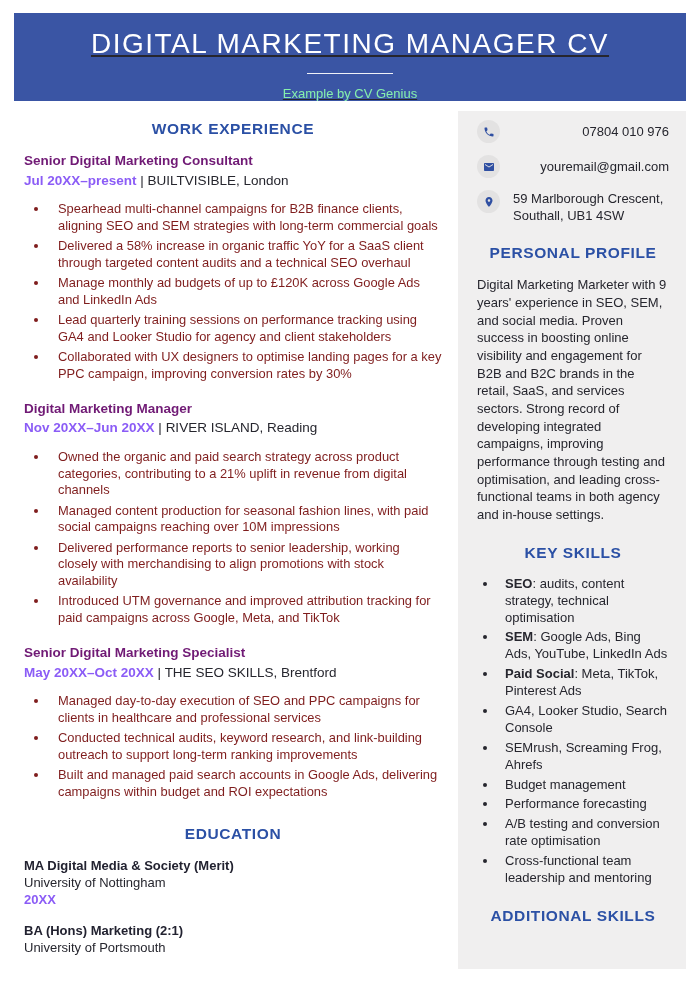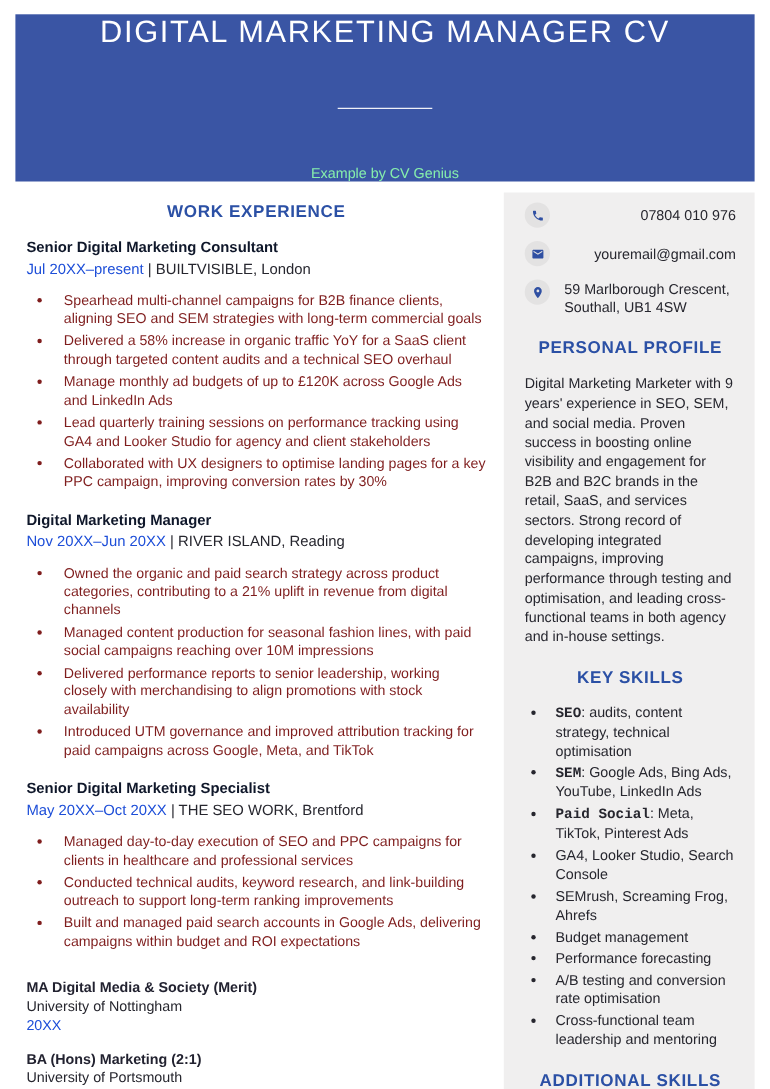--- a/index.html
+++ b/index.html
@@ -9,26 +9,27 @@
     background: #ffffff;
     font-family: "Liberation Sans", sans-serif;
     color: #26262e;
     overflow: hidden;
   }
   .page { width: 700px; height: 990px; position: relative; }
 
   
   .cv-header {
     margin: 13px 14px 0 14px;
-    height: 152px;
+    height: 88px;
     background: #3a55a4;
     display: flex;
     flex-direction: column;
     align-items: center;
-    justify-content: space-between;
+    justify-content: flex-end;
+    text-decoration: underline;
   }
   .cv-title {
     color: #ffffff;
     font-size: 28px;
     font-weight: 400;
     letter-spacing: 1.5px;
     text-align: center;
   }
   .cv-title-underline {
     width: 86px;
@@ -57,23 +58,23 @@
     color: #2b50a5;
     font-size: 15.5px;
     font-weight: 700;
     letter-spacing: 0.6px;
     margin: 0 0 14px 0;
     text-align: center;
   }
 
   
   .job { margin-bottom: 17px; }
-  .job-title { font-size: 13.5px; font-weight: 700; color: #0f172a; line-height: 1.3; }
+  .job-title { font-size: 13.5px; font-weight: 700; color: #701a75; line-height: 1.3; }
   .job-meta { font-size: 13.5px; line-height: 1.3; margin-top: 2px; }
-  .accent { color: #1d4ed8; }
+  .accent { color: #8b5cf6; font-weight: bold; }
   ul.bullets { margin: 12px 0 0 0; padding-left: 25px; list-style: disc; }
   ul.bullets li {
     font-size: 12.9px;
     line-height: 1.3;
     padding-left: 9px;
     margin-bottom: 3.5px;
     color: #7f1d1d;
   }
   .edu-section { margin-top: 24px; }
   .degree { margin-bottom: 13px; }
@@ -98,21 +99,21 @@
   .profile-text { font-size: 13px; line-height: 1.36; color: #26262e; }
 
   ul.sb-bullets { margin: 0; padding-left: 21px; list-style: disc; }
   ul.sb-bullets li {
     font-size: 13px;
     line-height: 1.3;
     padding-left: 7px;
     margin-bottom: 3px;
     color: #26262e;
   }
-  .skill-label { font-weight: 700; font-family: Liberation Mono, monospace; }
+  .skill-label { font-weight: 700; }
 </style>
 </head>
 <body>
 
 <div class="page">
 
   <div class="cv-header">
     <div class="cv-title">DIGITAL MARKETING MANAGER CV</div>
     <div class="cv-title-underline"></div>
     <div class="cv-subtitle">Example by CV Genius</div>
@@ -154,31 +155,32 @@
             <li>Delivered performance reports to senior leadership, working closely with merchandising to align promotions with stock availability</li>
             <li>Introduced UTM governance and improved attribution tracking for paid campaigns across Google, Meta, and TikTok</li>
           </ul>
         </div>
 
         <div class="job">
           <div class="job-title">Senior Digital Marketing Specialist</div>
           <div class="job-meta">
             <span class="accent">May 20XX–Oct 20XX</span>
             <span>|</span>
-            <span>THE SEO WORK, Brentford</span>
+            <span>THE SEO SKILLS, Brentford</span>
           </div>
           <ul class="bullets">
             <li>Managed day-to-day execution of SEO and PPC campaigns for clients in healthcare and professional services</li>
             <li>Conducted technical audits, keyword research, and link-building outreach to support long-term ranking improvements</li>
             <li>Built and managed paid search accounts in Google Ads, delivering campaigns within budget and ROI expectations</li>
           </ul>
         </div>
       </div>
 
       <div class="edu-section">
+        <h2 class="section-heading">EDUCATION</h2>
 
         <div class="degree">
           <div class="degree-title">MA Digital Media &amp; Society (Merit)</div>
           <div>University of Nottingham</div>
           <div class="accent">20XX</div>
         </div>
 
         <div class="degree">
           <div class="degree-title">BA (Hons) Marketing (2:1)</div>
           <div>University of Portsmouth</div>

